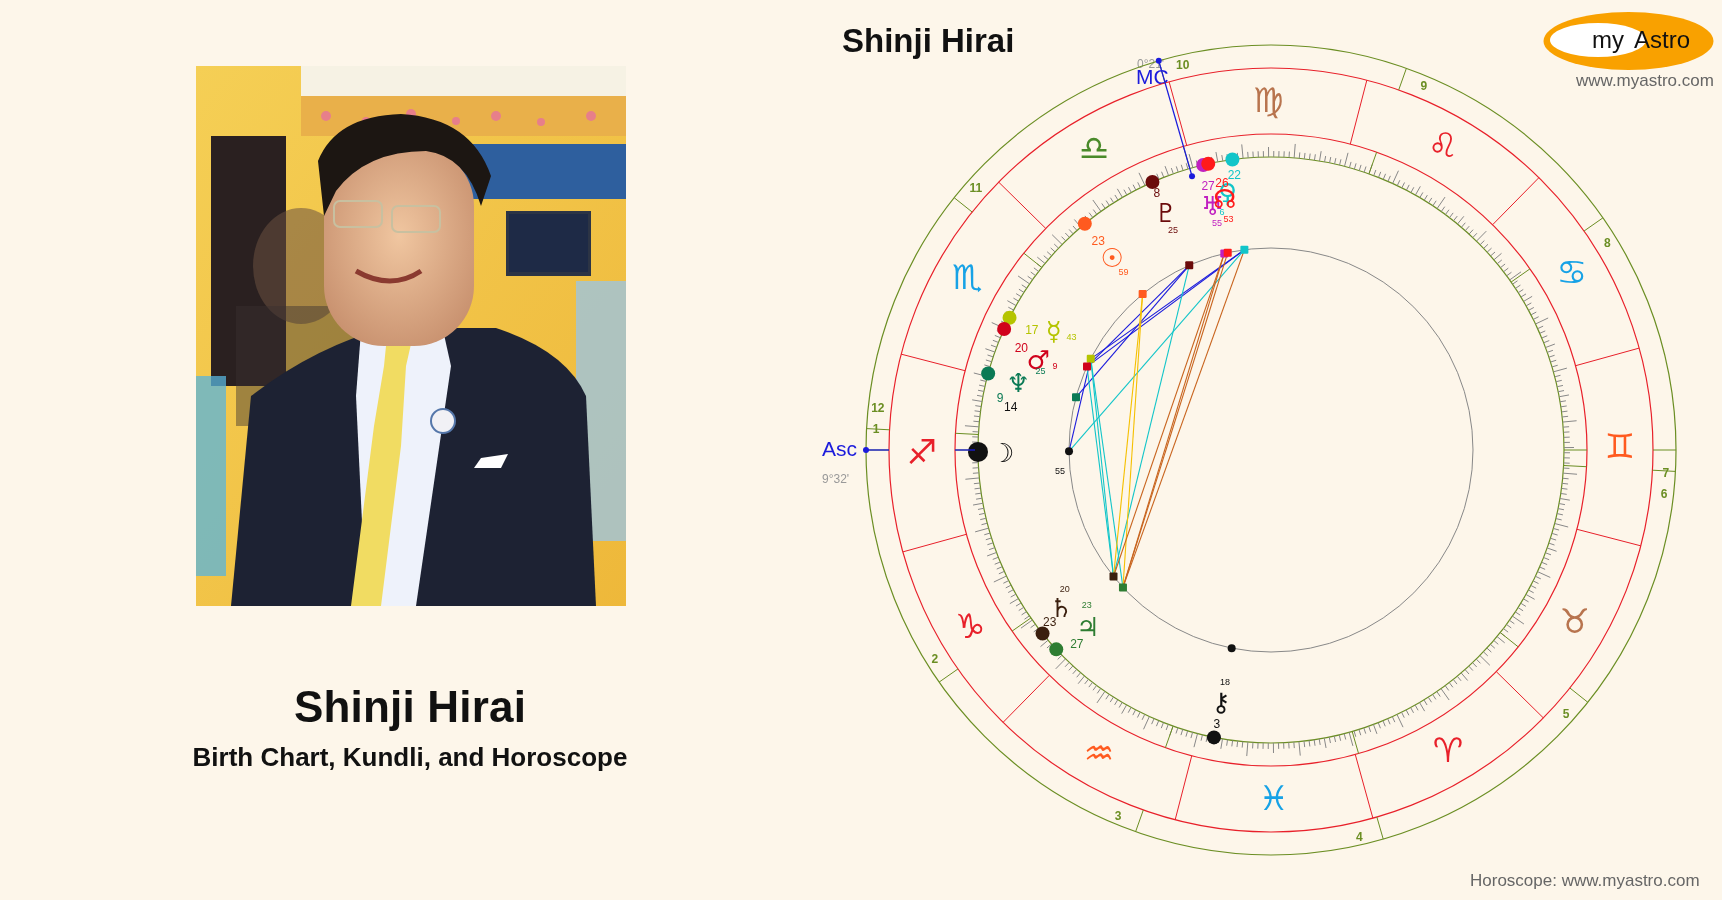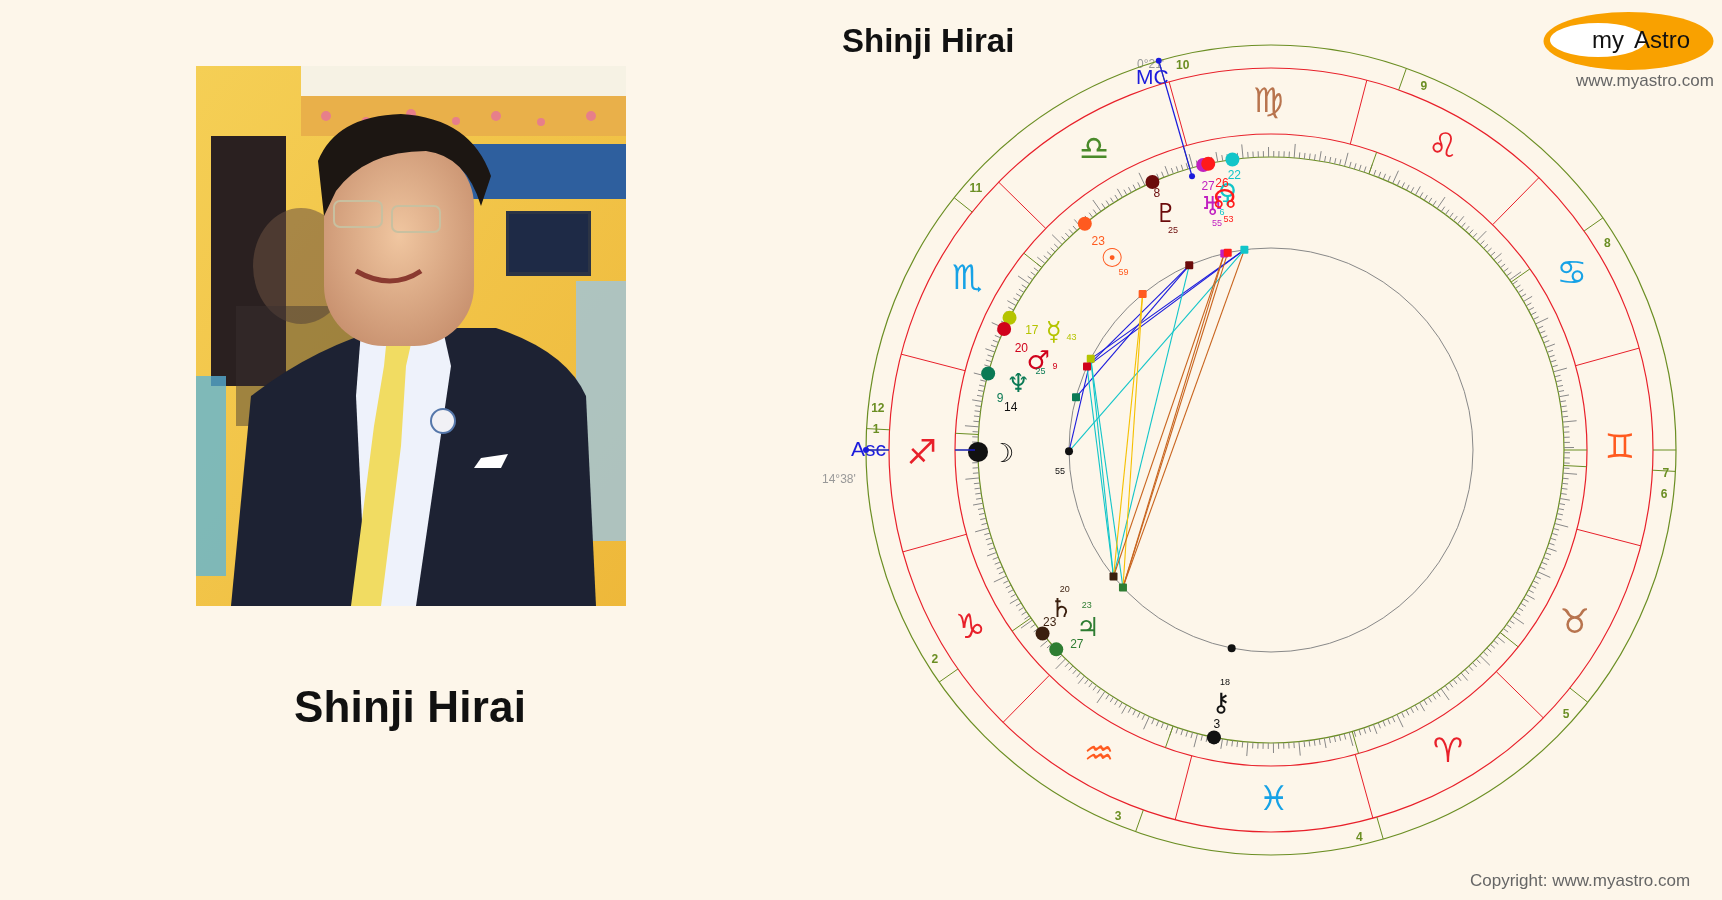--- a/index.html
+++ b/index.html
@@ -6,21 +6,21 @@
   body{width:1722px;height:900px;background:#fdf6ea;position:relative;overflow:hidden;font-family:"Liberation Sans","DejaVu Sans",sans-serif;}
   .photo{position:absolute;left:196px;top:66px;width:430px;height:540px;overflow:hidden;background:#f2c84a;}
   .photo svg{display:block}
   .person-name{position:absolute;left:150px;width:520px;top:682px;text-align:center;font-weight:bold;font-size:44px;color:#111;letter-spacing:0.2px;}
   .subtitle{position:absolute;left:150px;width:520px;top:742px;text-align:center;font-weight:bold;font-size:26px;line-height:31px;color:#111;}
   .chart-title{position:absolute;left:842px;top:22px;font-weight:bold;font-size:33px;color:#111;}
   .logo{position:absolute;left:1543px;top:11px;width:171px;height:60px;text-decoration:underline;}
   .logo-url{position:absolute;left:1548px;top:71px;font-size:17px;color:#666;margin-left:28px;}
   .copyright{position:absolute;left:1470px;top:871px;font-size:17px;color:#666;}
   .chart{position:absolute;left:0;top:0;}
-  .asc-label{position:absolute;left:822px;top:437px;font-size:21px;color:#1b1bdc;margin-left:29px;}
+  .asc-label{position:absolute;left:822px;top:437px;font-size:21px;color:#1b1bdc;}
   .asc-deg{position:absolute;left:822px;top:472px;font-size:12px;color:#999;}
   .mc-label{position:absolute;left:1136px;top:23px;font-size:21px;color:#1b1bdc;margin-top:42px;}
   .mc-deg{position:absolute;left:1137px;top:57px;font-size:12px;color:#999;}
 </style>
 </head>
 <body>
 
 <div class="photo">
   <svg width="430" height="540" viewBox="0 0 430 540">
     <defs>
@@ -61,38 +61,39 @@
     <rect x="138" y="135" width="48" height="26" rx="6" fill="none" stroke="#c8c0a0" stroke-width="2"></rect>
     <rect x="196" y="140" width="48" height="26" rx="6" fill="none" stroke="#c8c0a0" stroke-width="2"></rect>
     <path d="M160 205 Q195 225 225 205" stroke="#8a3a30" stroke-width="5" fill="none"></path>
     <circle cx="247" cy="355" r="12" fill="#f1f1f5" stroke="#5577aa" stroke-width="2"></circle>
     <path d="M285 392 L312 388 L305 402 L278 402 Z" fill="#ffffff"></path>
   </svg>
 </div>
 
 <div class="person-name">Shinji Hirai</div>
 <div class="subtitle">
+  <div>Birth Chart, Kundli, and Horoscope</div>
 </div>
 
 <div class="chart-title">Shinji Hirai</div>
 
 <div class="logo">
   <svg width="171" height="60" viewBox="0 0 171 60">
     <ellipse cx="85.5" cy="30" rx="85" ry="29" fill="#f9a100"></ellipse>
     <ellipse cx="55" cy="29" rx="48" ry="17" fill="#ffffff"></ellipse>
     <text x="49" y="37" font-family="Liberation Sans, sans-serif" font-size="24" fill="#111">my</text>
     <text x="91" y="37" font-family="Liberation Sans, sans-serif" font-size="24" fill="#111">Astro</text>
   </svg>
 </div>
 <div class="logo-url">www.myastro.com</div>
 
 <div class="mc-label">MC</div>
 <div class="mc-deg">0°21'</div>
 <div class="asc-label">Asc</div>
-<div class="asc-deg">14°38'</div>
+<div class="asc-deg">9°32'</div>
 
 <svg class="chart" id="wheel" width="1722" height="900" viewBox="0 0 1722 900" style="pointer-events:none">
   <g id="rings">
       <circle cx="1271" cy="450" r="405" fill="none" stroke="#6b8e23" stroke-width="1.2"></circle>
       <circle cx="1271" cy="450" r="382" fill="none" stroke="#e8202a" stroke-width="1.2"></circle>
       <circle cx="1271" cy="450" r="316" fill="none" stroke="#e8202a" stroke-width="1.2"></circle>
       <circle cx="1271" cy="450" r="293" fill="none" stroke="#6b8e23" stroke-width="1.2"></circle>
       <circle cx="1271" cy="450" r="202" fill="none" stroke="#888" stroke-width="1"></circle>
     </g>
   <g id="ticks">
@@ -608,13 +609,13 @@
   <g id="axes">
       <line x1="866" y1="449.99999999999994" x2="889" y2="449.99999999999994" stroke="#1b1bdc" stroke-width="1.3"></line>
       <line x1="955" y1="449.99999999999994" x2="975" y2="449.99999999999994" stroke="#1b1bdc" stroke-width="1.3"></line>
       <circle cx="866" cy="449.99999999999994" r="3" fill="#1b1bdc"></circle>
       <line x1="1158.755480599288" y1="60.86484627509793" x2="1192.0131159772766" y2="176.16415108247634" stroke="#1b1bdc" stroke-width="1.3"></line>
       <circle cx="1158.755480599288" cy="60.86484627509793" r="3" fill="#1b1bdc"></circle>
       <circle cx="1192.0131159772766" cy="176.16415108247634" r="3" fill="#1b1bdc"></circle>
     </g>
 </svg>
 
-<div class="copyright">Copyright: www.myastro.com</div>
+<div class="copyright">Horoscope: www.myastro.com</div>
 
 </body></html>

